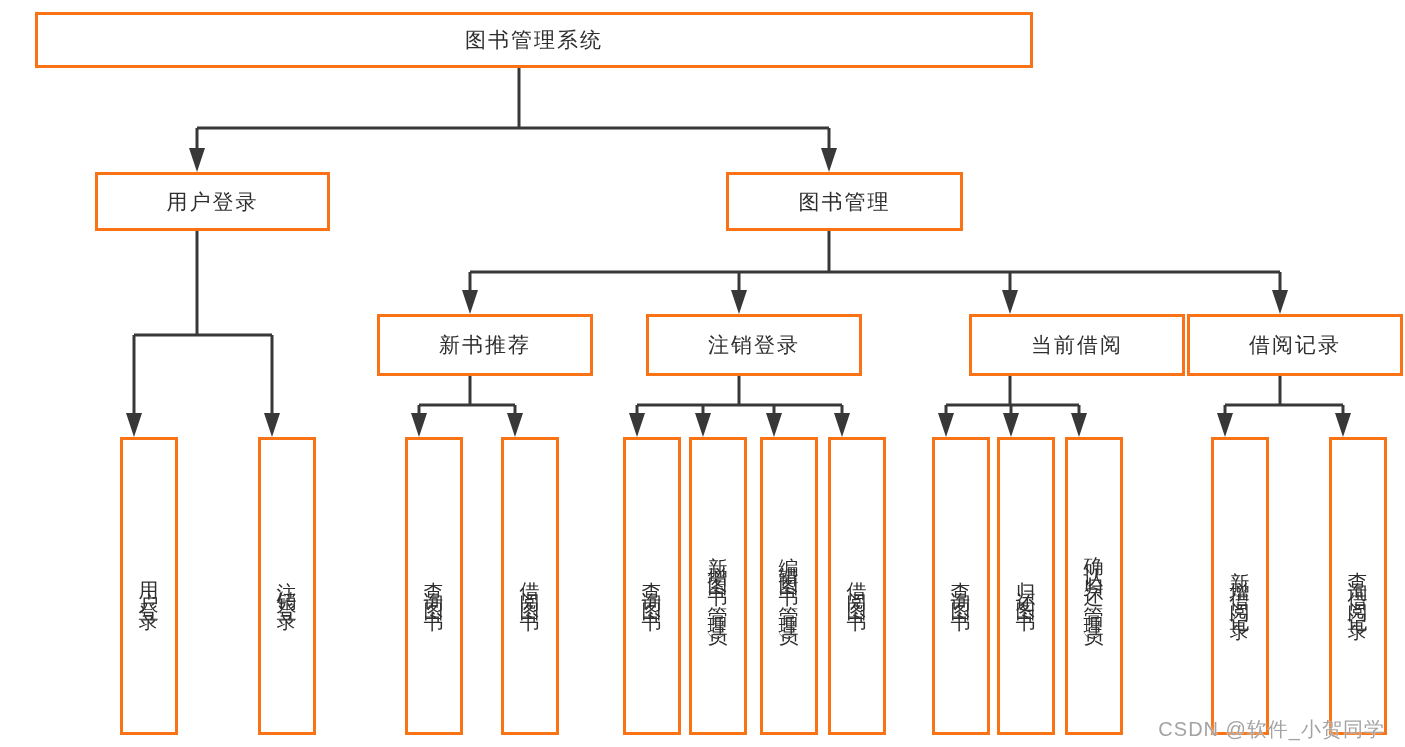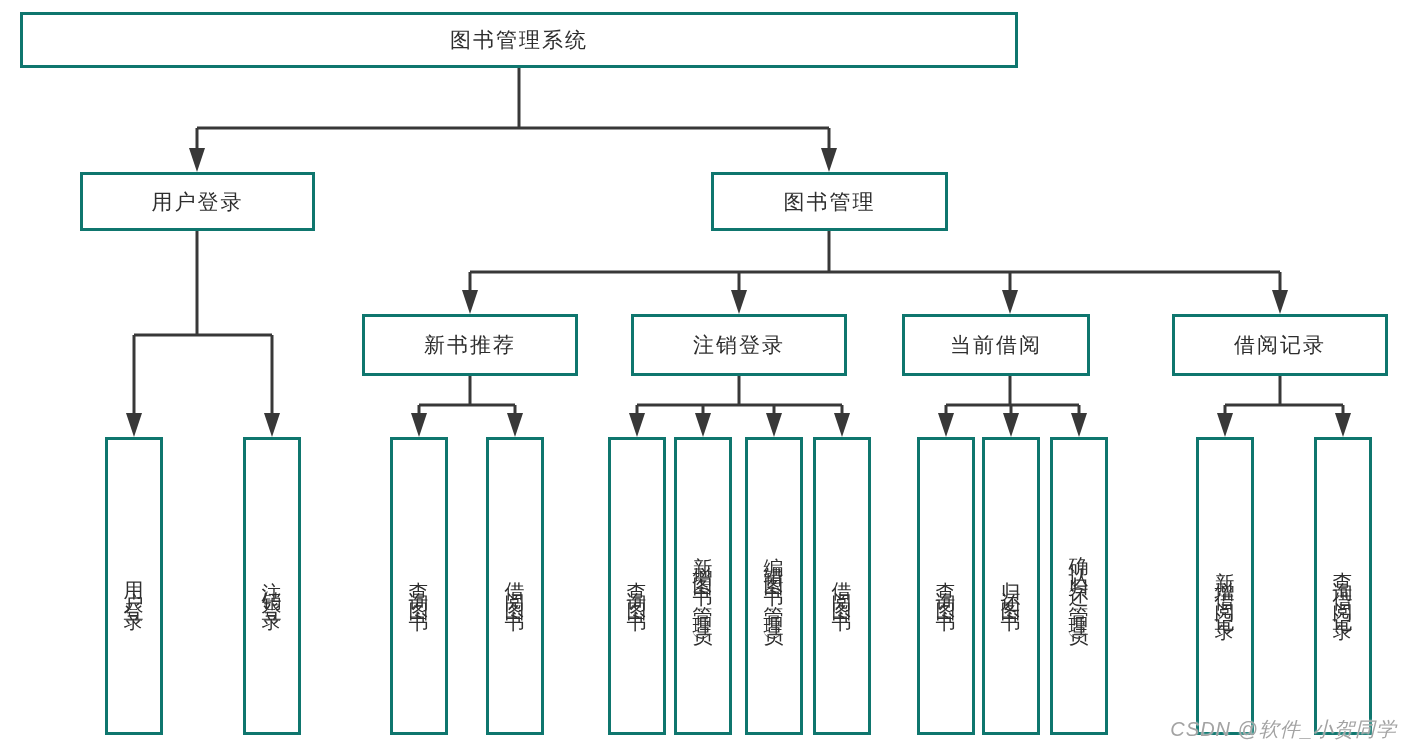--- a/index.html
+++ b/index.html
@@ -19,50 +19,50 @@
     position: absolute;
     left: 0; top: 0;
     width: 1405px;
     height: 747px;
     pointer-events: none;
   }
   .node {
     position: absolute;
     box-sizing: border-box;
     background: #ffffff;
-    border: 3px solid #0f766e;
+    border: 3px solid #f97316;
     display: flex;
     align-items: center;
     justify-content: center;
     z-index: 2;
+    margin-left: 15px;
   }
   .node .lbl {
     color: #2e2e2e;
     font-size: 21px;
     letter-spacing: 2px;
     white-space: nowrap;
   }
   .node.v .lbl {
     writing-mode: vertical-rl;
     text-orientation: mixed;
     font-size: 20px;
     letter-spacing: 10px;
     white-space: normal;
     line-height: 1;
   }
   .watermark {
     position: absolute;
-    right: 8px;
+    right: 20px;
     bottom: 4px;
     font-size: 20px;
     color: #a3a3a3;
     text-shadow: 0 0 2px #ffffff;
     z-index: 5;
     letter-spacing: 1px;
-    font-style: italic;
   }
 </style>
 </head>
 <body>
 
 <div class="stage">
 
   <svg id="connectors" class="connectors" viewBox="0 0 1405 747">
       <line x1="519" y1="68" x2="519" y2="128" stroke="#383838" stroke-width="3"></line>
       <line x1="197" y1="128" x2="829" y2="128" stroke="#383838" stroke-width="3"></line>
@@ -128,21 +128,21 @@
   <div class="node h" style="left:362px; top:314px; width:216px; height:62px">
     <span class="lbl">新书推荐</span>
   </div>
 
   <div class="node h" style="left:711px; top:172px; width:237px; height:59px">
     <span class="lbl">图书管理</span>
   </div>
   <div class="node h" style="left:631px; top:314px; width:216px; height:62px">
     <span class="lbl">注销登录</span>
   </div>
-  <div class="node h" style="left:902px; top:314px; width:188px; height:62px">
+  <div class="node h" style="left:954px; top:314px; width:216px; height:62px">
     <span class="lbl">当前借阅</span>
   </div>
   <div class="node h" style="left:1172px; top:314px; width:216px; height:62px">
     <span class="lbl">借阅记录</span>
   </div>
 
   <div class="node v" style="left:105px; top:437px; width:58px; height:298px">
     <span class="lbl">用户登录</span>
   </div>
   <div class="node v" style="left:243px; top:437px; width:58px; height:298px">

